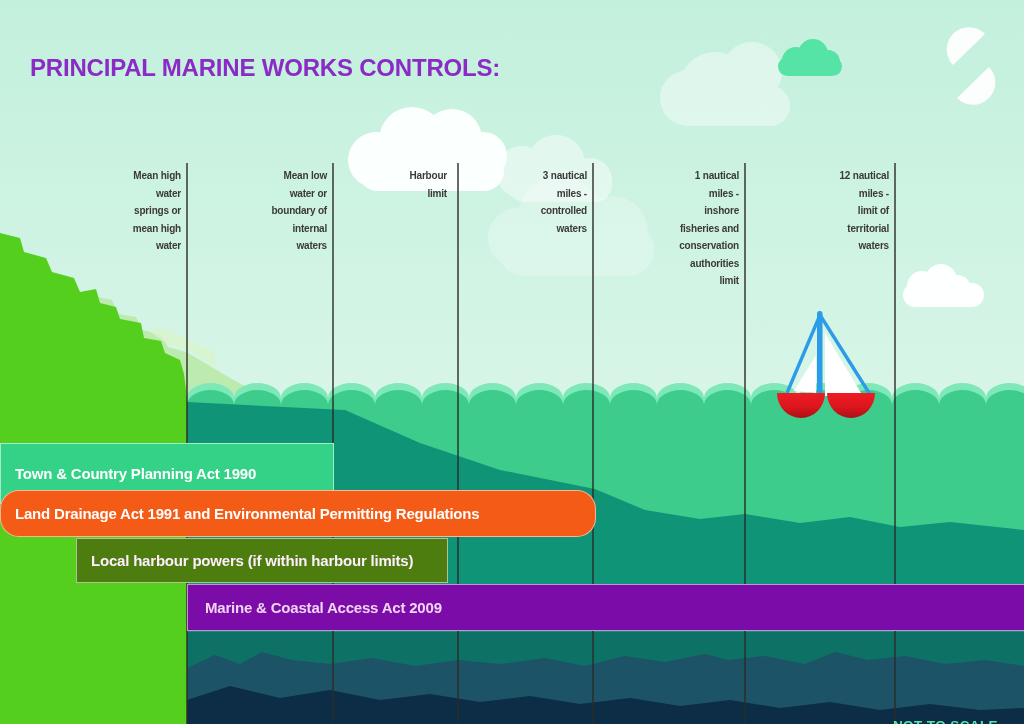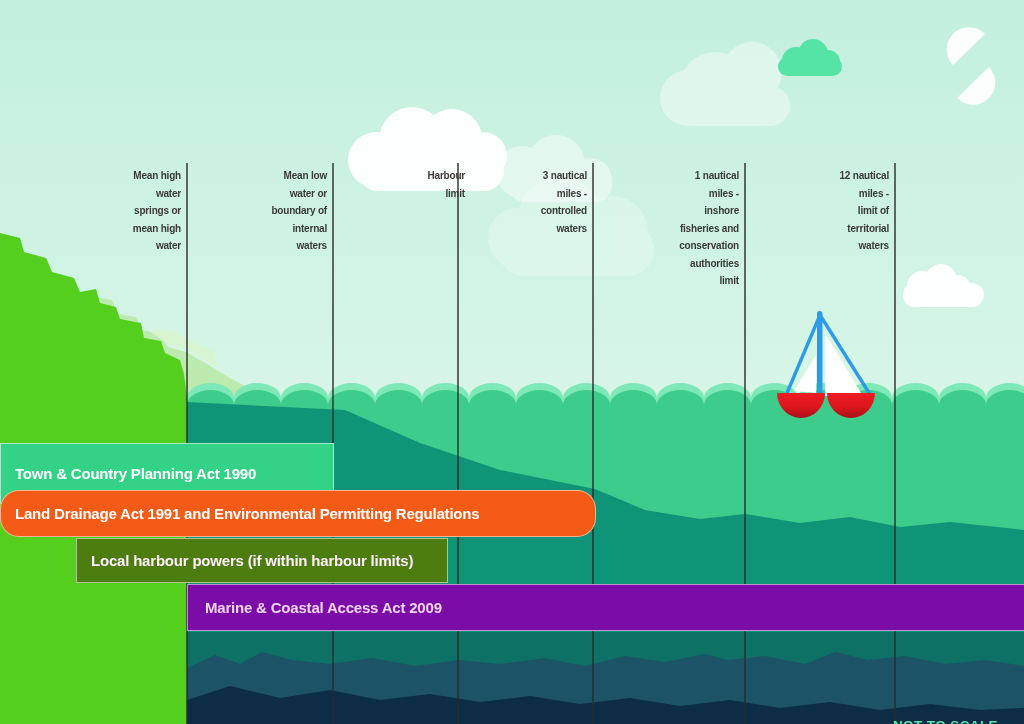--- a/index.html
+++ b/index.html
@@ -20,21 +20,21 @@
   .title .dark{color:#3b3a35;}
 
   
   .blabel{
     position:absolute;width:122px;top:167px;
     text-align:right;font-weight:700;font-size:10px;line-height:17.5px;
     color:#3b3a37;white-space:pre-line;letter-spacing:-0.2px;
   }
   .blabel.l1{left:59px;}
   .blabel.l2{left:205px;}
-  .blabel.l3{left:343px;}
+  .blabel.l3{left:325px;}
   .blabel.l4{left:465px;}
   .blabel.l5{left:617px;}
   .blabel.l6{left:767px;}
 
   
   .bar{
     position:absolute;box-sizing:border-box;
     display:flex;align-items:center;
     border:1px solid rgba(255,255,255,.55);
     font-weight:700;font-size:15px;letter-spacing:-0.2px;
@@ -146,20 +146,21 @@
     <path d="M827,393 a24,25 0 0 0 48,0 Z" fill="url(#hull)"></path>
   </g>
 
   <g fill="#ffffff" opacity="0.96">
     <path d="M985,34 A22,22 0 1 0 953,65 Z"></path>
     <path d="M989,66 A22,22 0 1 1 957,97 Z" transform="translate(0,1)"></path>
   </g>
 </svg>
 
 <div class="title">
+  <div class="purple">PRINCIPAL MARINE WORKS CONTROLS:</div>
 </div>
 
 <div class="blabel l1">Mean high
 water
 springs or
 mean high
 water</div>
 <div class="blabel l2">Mean low
 water or
 boundary of

